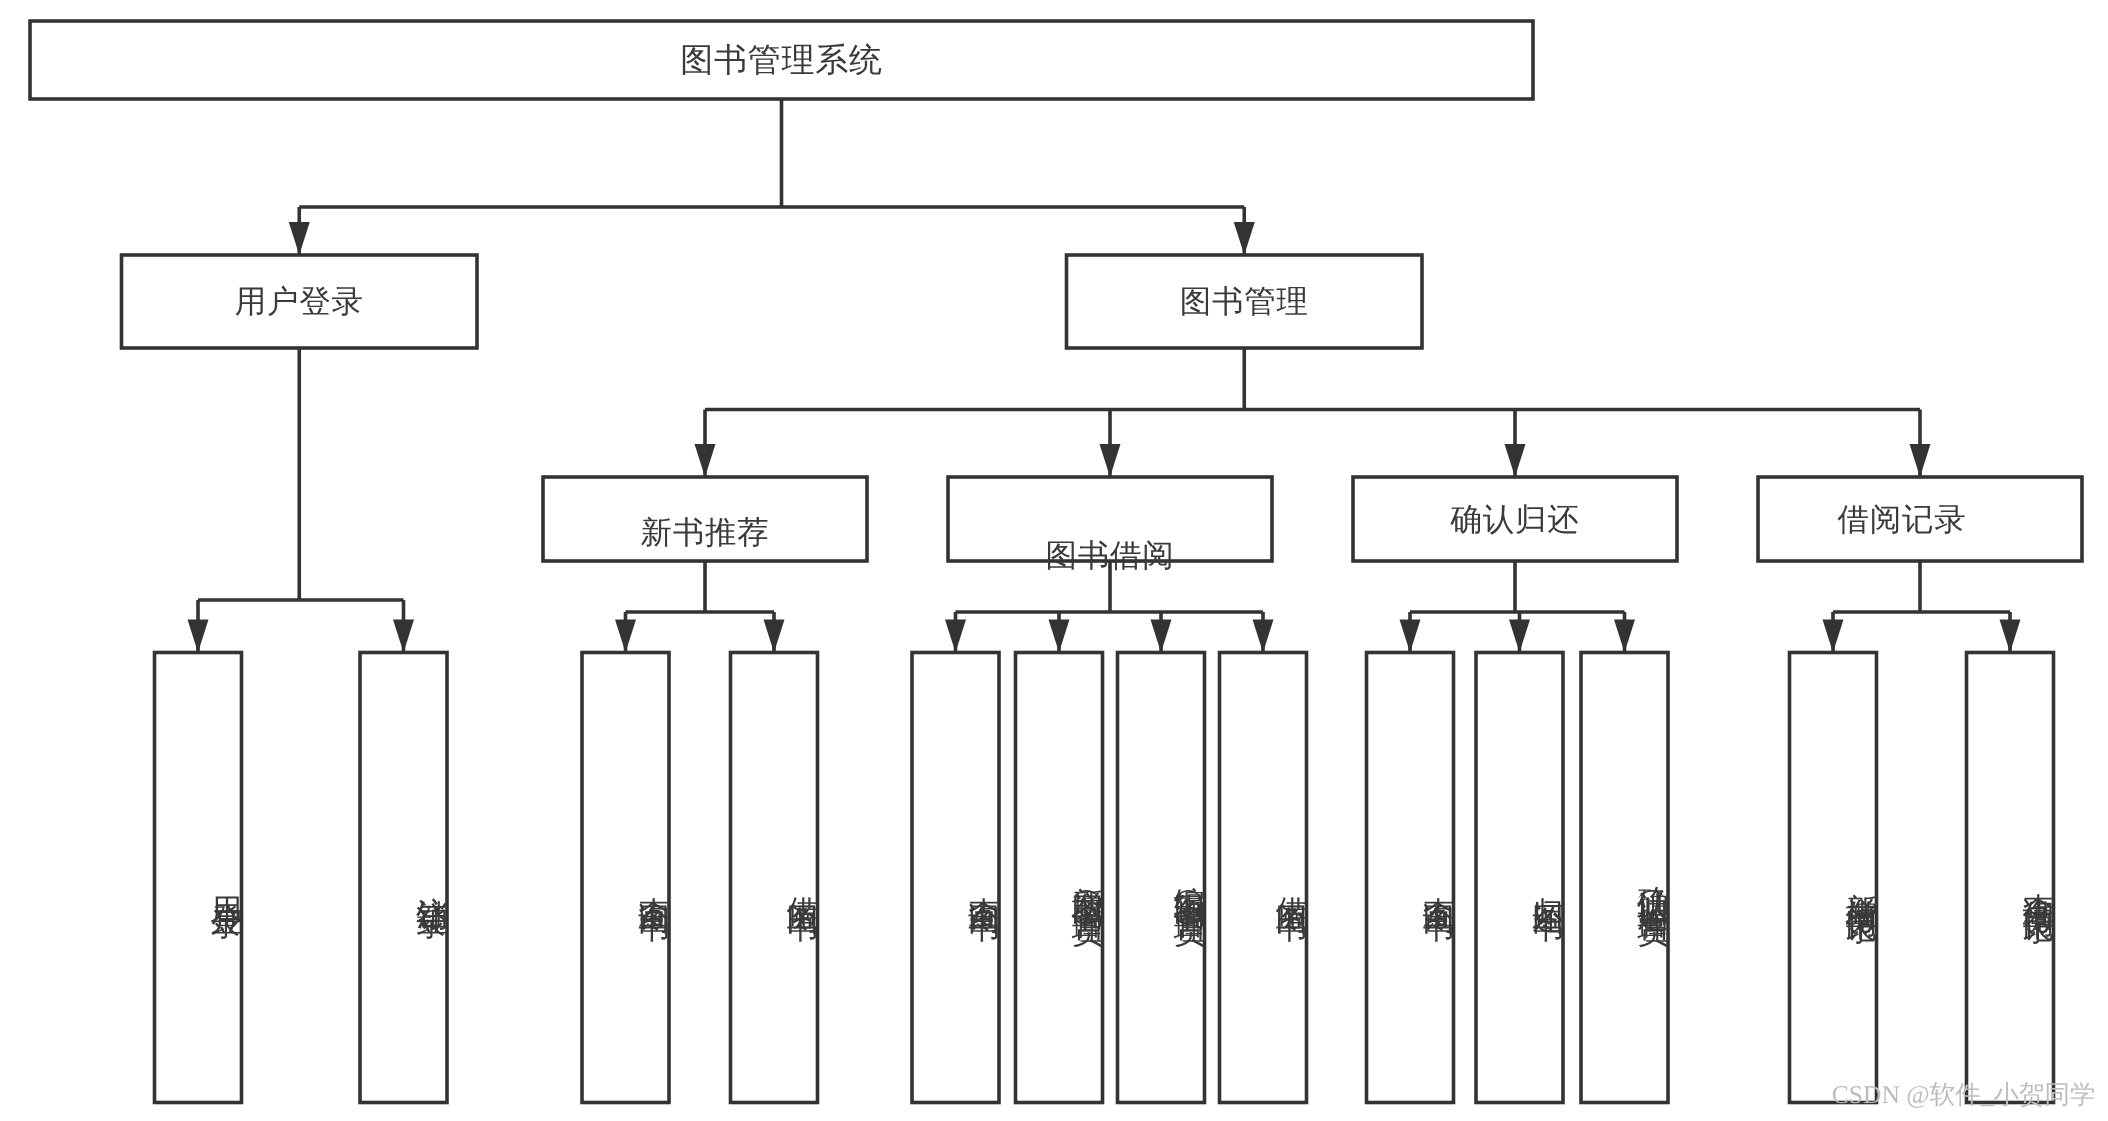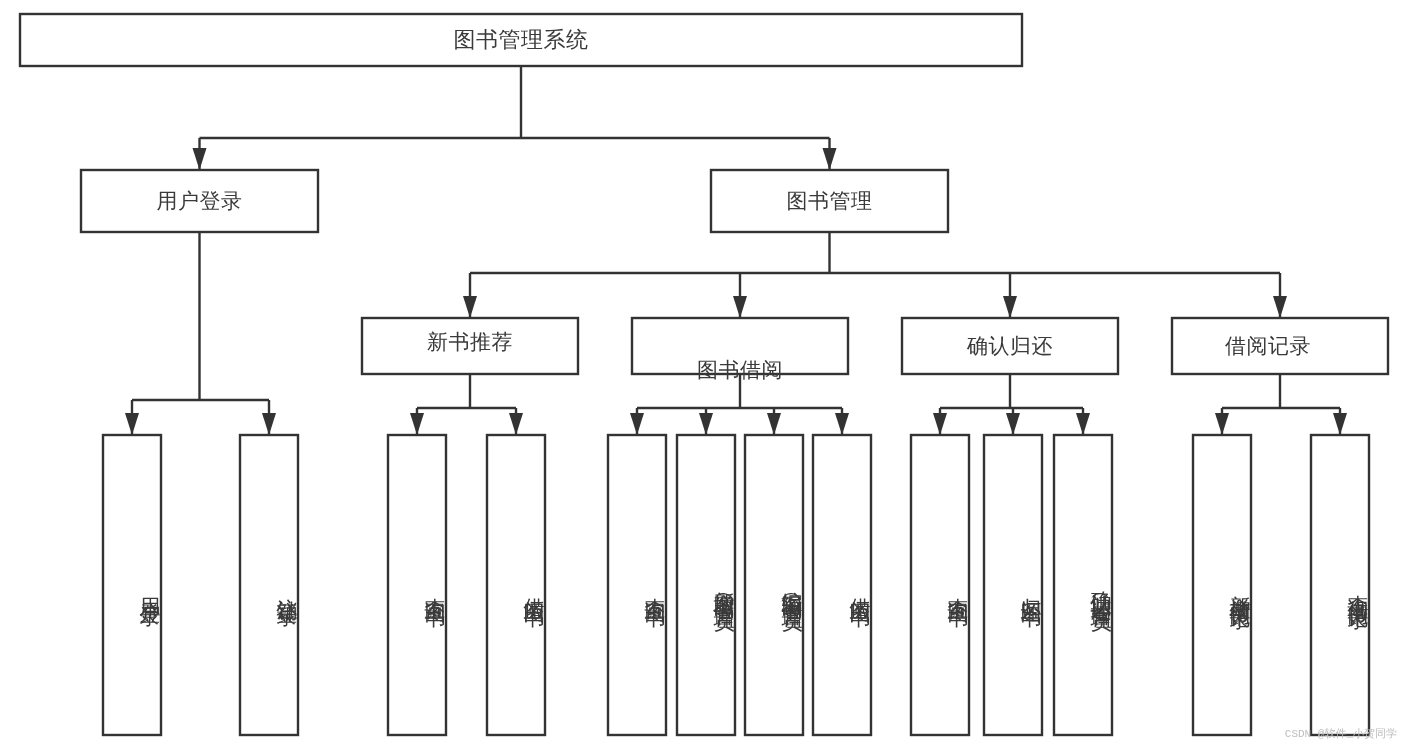--- a/index.html
+++ b/index.html
@@ -62,23 +62,23 @@
     align-items: flex-start;
     padding-top: 4px;
   }
   .node-label.root {
     font-size: 22px;
   }
   .watermark {
     position: absolute;
     right: 8px;
     bottom: 6px;
-    font-size: 11px;
+    font-size: 17px;
     color: #bdbdbd;
-    font-family: Liberation Mono, monospace;
+    font-family: Liberation Serif, serif;
     white-space: nowrap;
   }
 </style>
 </head>
 <body>
 
 <div id="canvas">
 
   <svg class="diagram" viewBox="0 0 1405 747" xmlns="http://www.w3.org/2000/svg">
     <g id="connectors">
@@ -156,21 +156,21 @@
         <rect x="1054" y="435" width="58" height="300" class="node-box"></rect>
         <rect x="1193" y="435" width="58" height="300" class="node-box"></rect>
         <rect x="1311" y="435" width="58" height="300" class="node-box"></rect>
       </g>
   </svg>
 
   <div id="labels">
       <div class="node-label horizontal root" style="left: 20px; top: 14px; width: 1002px; height: 52px;">图书管理系统</div>
       <div class="node-label horizontal" style="left: 81px; top: 170px; width: 237px; height: 62px;">用户登录</div>
       <div class="node-label horizontal" style="left: 711px; top: 170px; width: 237px; height: 62px;">图书管理</div>
-      <div class="node-label horizontal" style="left: 362px; top: 316px; width: 216px; height: 52px;">新书推荐</div>
+      <div class="node-label horizontal" style="left: 362px; top: 329px; width: 216px; height: 52px;">新书推荐</div>
       <div class="node-label horizontal" style="left: 632px; top: 318px; width: 216px; height: 56px; margin-top: 24px;">图书借阅</div>
       <div class="node-label horizontal" style="left: 902px; top: 318px; width: 216px; height: 56px;">确认归还</div>
       <div class="node-label horizontal" style="left: 1172px; top: 318px; width: 192px; height: 56px;">借阅记录</div>
       <div class="node-label vertical" style="left: 103px; top: 435px; width: 58px; height: 300px;">用户登录</div>
       <div class="node-label vertical" style="left: 240px; top: 435px; width: 58px; height: 300px;">注销登录</div>
       <div class="node-label vertical" style="left: 388px; top: 435px; width: 58px; height: 300px;">查询图书</div>
       <div class="node-label vertical" style="left: 487px; top: 435px; width: 58px; height: 300px;">借阅图书</div>
       <div class="node-label vertical" style="left: 608px; top: 435px; width: 58px; height: 300px;">查询图书</div>
       <div class="node-label vertical" style="left: 677px; top: 435px; width: 58px; height: 300px;">新增图书（管理员）</div>
       <div class="node-label vertical" style="left: 745px; top: 435px; width: 58px; height: 300px;">编辑图书（管理员）</div>

